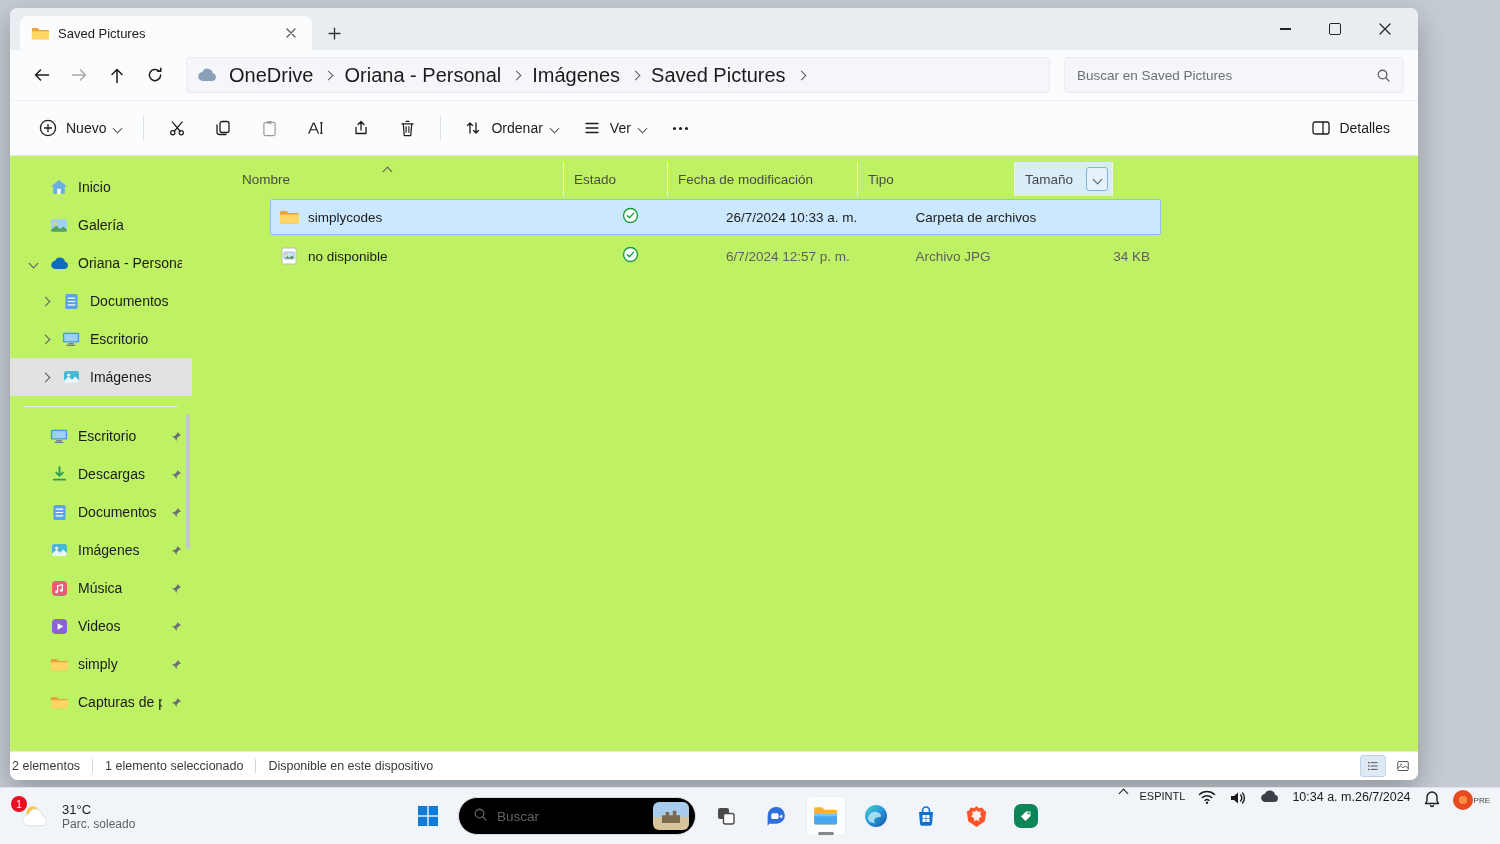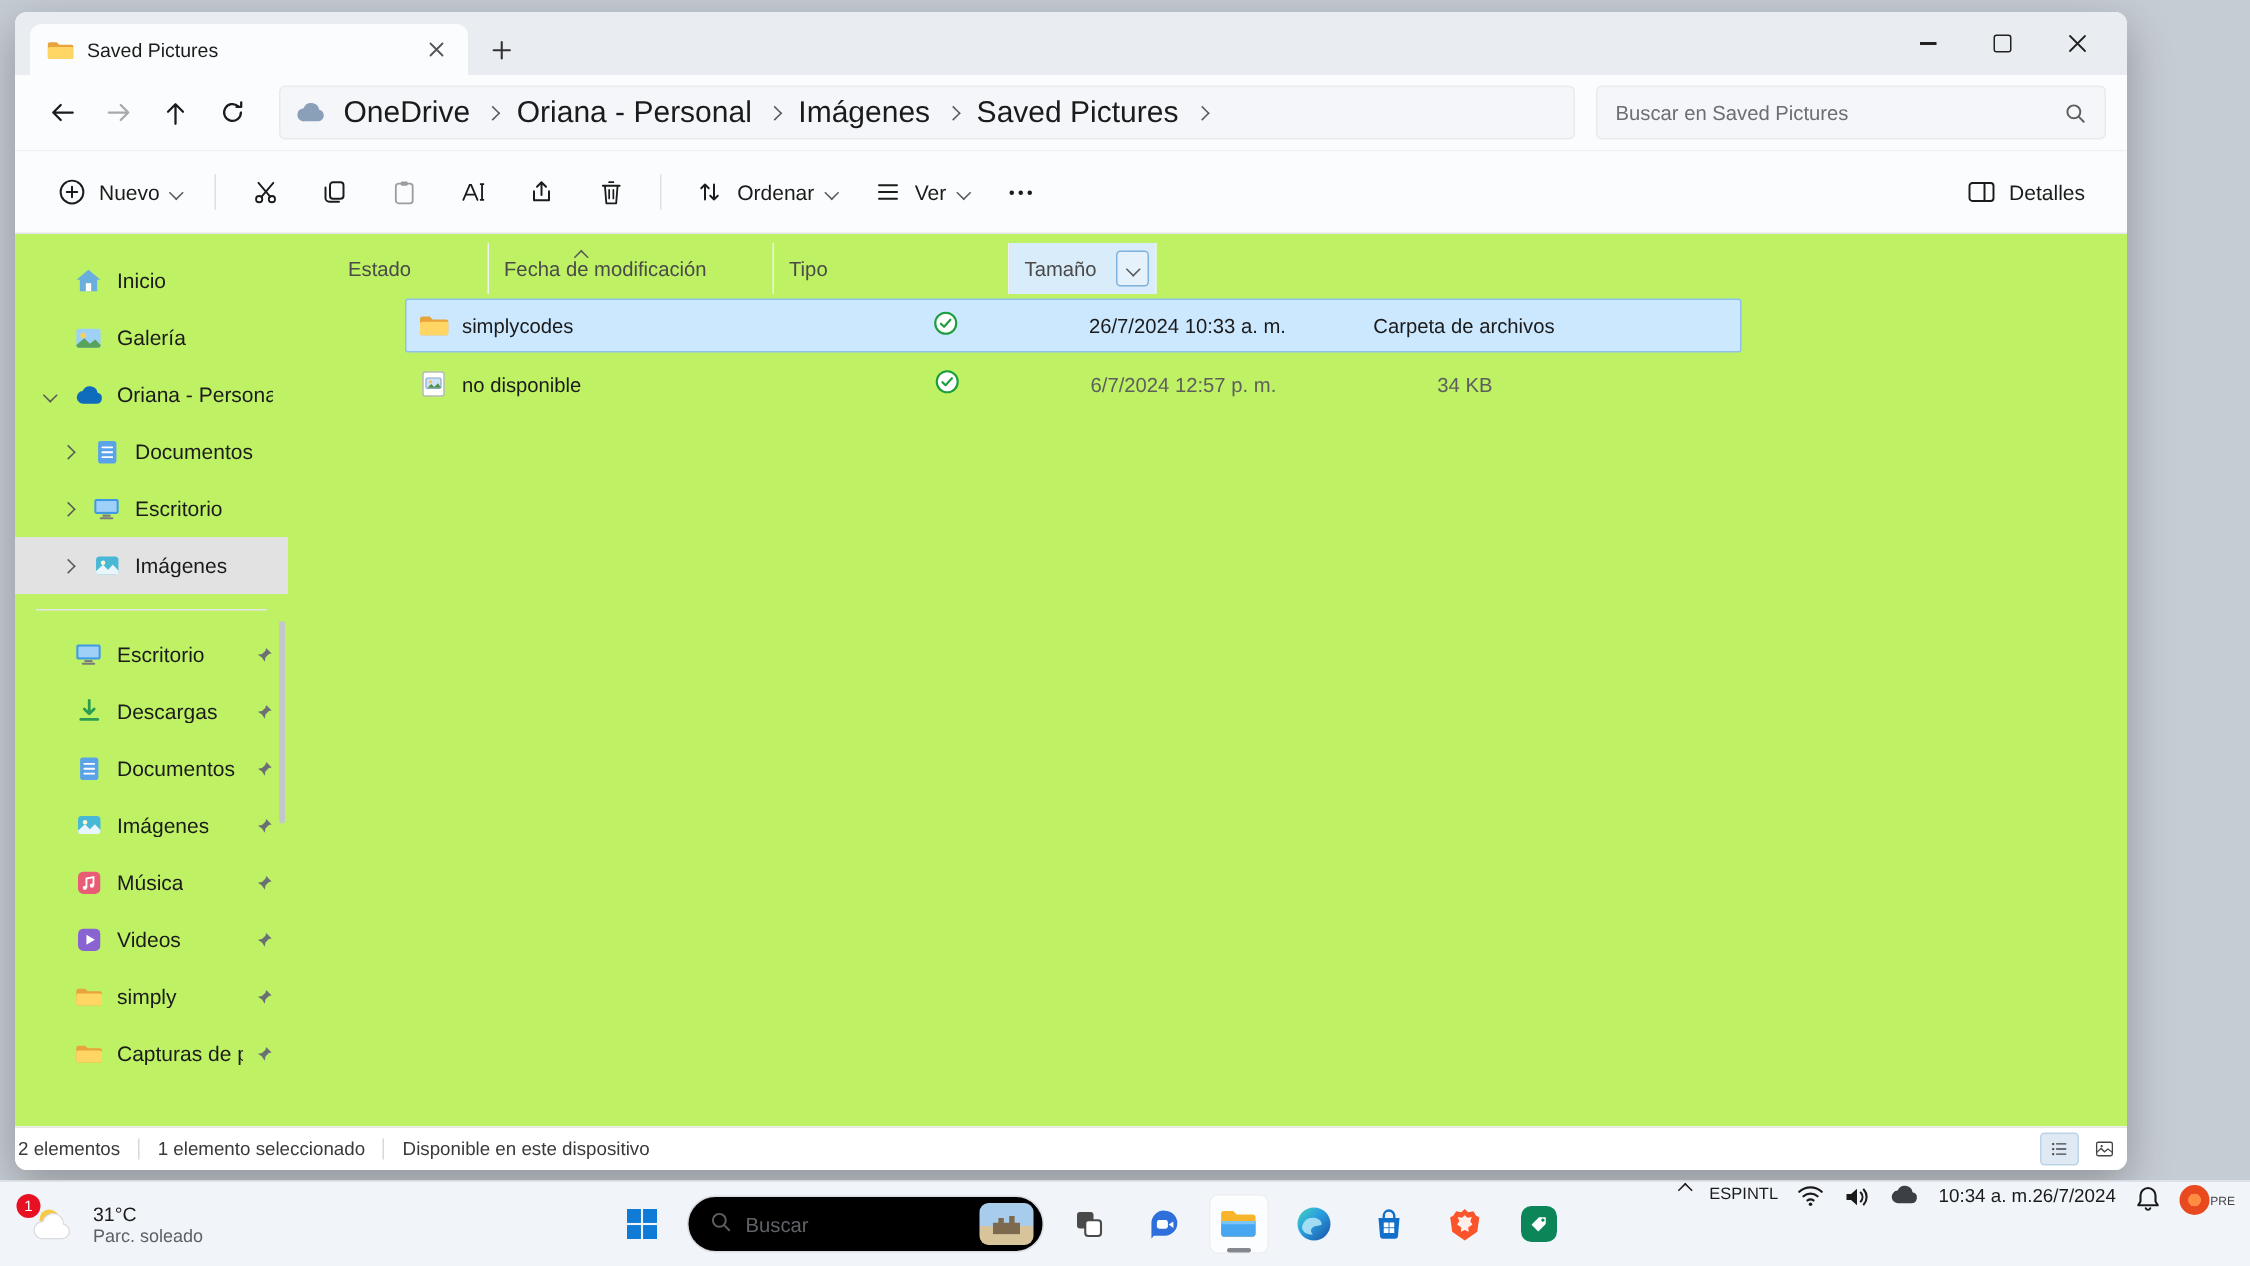--- a/index.html
+++ b/index.html
@@ -489,20 +489,23 @@
               </svg>
           </span>
         </div>
 
         <div class="sb-thumb"></div>
       </div>
 
       <div class="content">
         <div class="headers">
           <span class="sortcaret"><span class="cv u"></span></span>
+          <button class="hc c-name">
+              <span>Nombre</span>
+            </button>
           <button class="hc c-est">
               <span>Estado</span>
             </button>
           <button class="hc c-fec">
               <span>Fecha de modificación</span>
             </button>
           <button class="hc c-tip">
               <span>Tipo</span>
             </button>
           <button class="hc c-tam">
@@ -550,20 +553,21 @@
           </span>
           <span class="fc c-est">
             <span>
               <svg width="17" height="17" viewBox="0 0 18 18">
                   <circle cx="9" cy="9" r="7.4" fill="#fff" stroke="#1c9e3e" stroke-width="1.5"></circle>
                   <path d="M5.6 9.3l2.2 2.2 4.5-5" stroke="#1c9e3e" stroke-width="1.5" fill="none" stroke-linecap="round" stroke-linejoin="round"></path>
                 </svg>
             </span>
           </span>
           <span class="fc c-fec dim-txt">6/7/2024 12:57 p. m.</span>
+          <span class="fc c-tip dim-txt">Archivo JPG</span>
           <span class="fc c-tam dim-txt">34 KB</span>
         </div>
       </div>
     </div>
 
     <div class="statusrow">
       <span>2 elementos</span>
       <span class="ssep"></span>
       <span>1 elemento seleccionado</span>
       <span class="ssep"></span>

